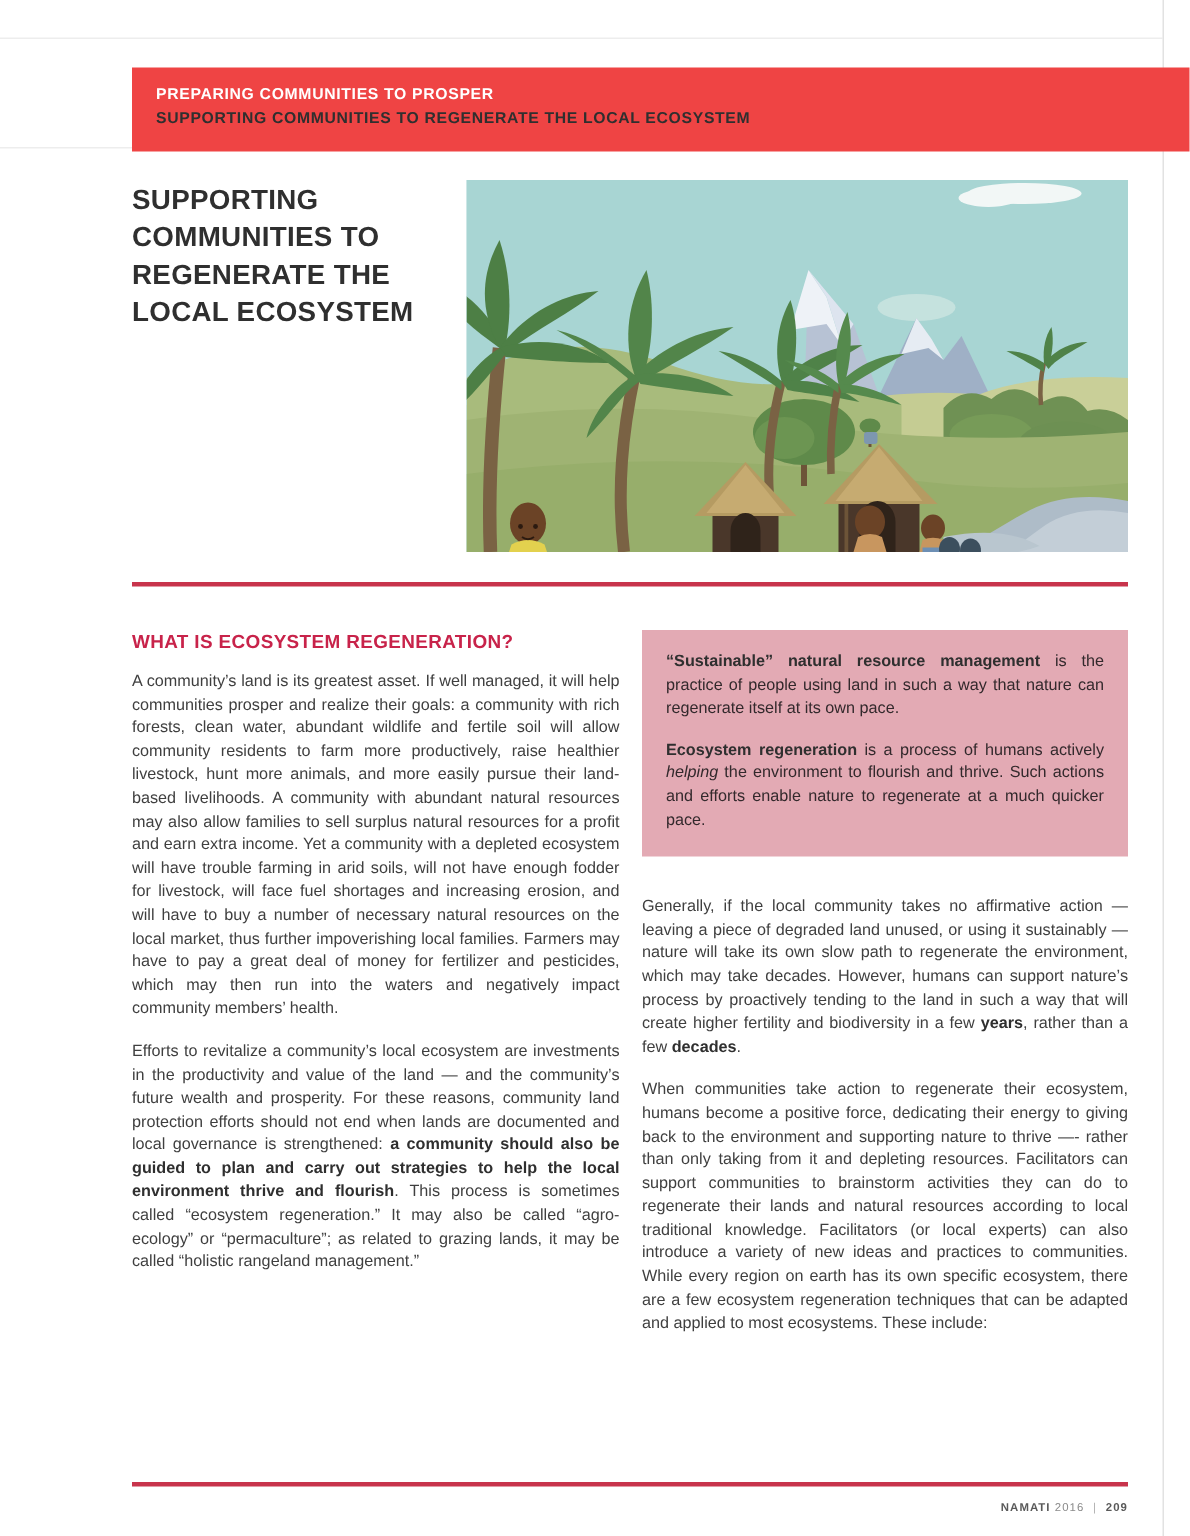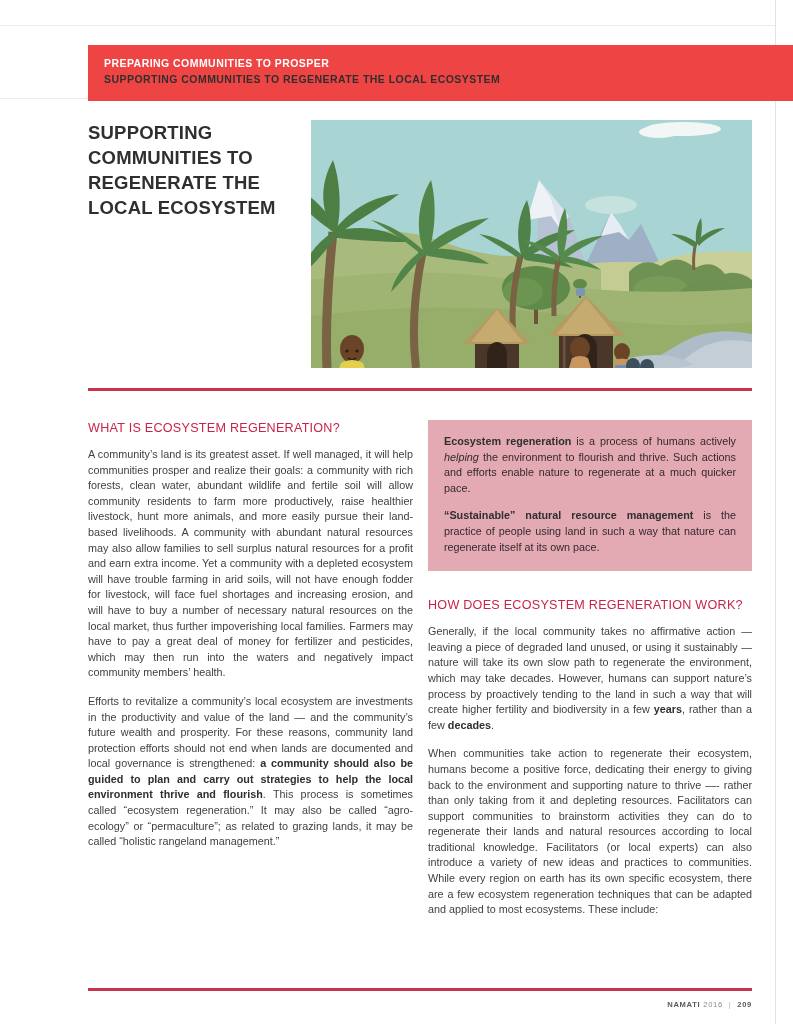--- a/index.html
+++ b/index.html
@@ -115,21 +115,21 @@
   }
   .col-right {
     position: absolute;
     left: 428px;
     top: 420px;
     width: 324px;
   }
   h2.section-head {
     margin: 0 0 11px 0;
     font-size: 12.6px;
-    font-weight: normal;
+    font-weight: bold;
     color: #c8234a;
     letter-spacing: 0.25px;
     line-height: 16px;
   }
   p.body {
     margin: 0 0 13px 0;
     font-size: 10.8px;
     line-height: 15.6px;
     text-align: justify;
     color: #3f3f3f;
@@ -309,25 +309,24 @@
 
   <div class="col-left">
     <h2 class="section-head">WHAT IS ECOSYSTEM REGENERATION?</h2>
     <p class="body">A community’s land is its greatest asset. If well managed, it will help communities prosper and realize their goals: a community with rich forests, clean water, abundant wildlife and fertile soil will allow community residents to farm more productively, raise healthier livestock, hunt more animals, and more easily pursue their land-based livelihoods. A community with abundant natural resources may also allow families to sell surplus natural resources for a profit and earn extra income. Yet a community with a depleted ecosystem will have trouble farming in arid soils, will not have enough fodder for livestock, will face fuel shortages and increasing erosion, and will have to buy a number of necessary natural resources on the local market, thus further impoverishing local families. Farmers may have to pay a great deal of money for fertilizer and pesticides, which may then run into the waters and negatively impact community members’ health.</p>
     <p class="body"><span>Efforts to revitalize a community’s local ecosystem are investments in the productivity and value of the land — and the community’s future wealth and prosperity. For these reasons, community land protection efforts should not end when lands are documented and local governance is strengthened: </span><span class="b">a community should also be guided to plan and carry out strategies to help the local environment thrive and flourish</span><span>. This process is sometimes called “ecosystem regeneration.” It may also be called “agro-ecology” or “permaculture”; as related to grazing lands, it may be called “holistic rangeland management.”</span></p>
   </div>
 
   <div class="col-right">
 
     <div class="callout">
+      <p><span class="b">“Sustainable” natural resource management</span><span> is the practice of people using land in such a way that nature can regenerate itself at its own pace.</span></p>
       <p><span class="b">Ecosystem regeneration</span><span> is a process of humans actively </span><span class="i">helping</span><span> the environment to flourish and thrive. Such actions and efforts enable nature to regenerate at a much quicker pace.</span></p>
-      <p><span class="b">“Sustainable” natural resource management</span><span> is the practice of people using land in such a way that nature can regenerate itself at its own pace.</span></p>
     </div>
 
-    <h2 class="section-head">HOW DOES ECOSYSTEM REGENERATION WORK?</h2>
     <p class="body"><span>Generally, if the local community takes no affirmative action — leaving a piece of degraded land unused, or using it sustainably — nature will take its own slow path to regenerate the environment, which may take decades. However, humans can support nature’s process by proactively tending to the land in such a way that will create higher fertility and biodiversity in a few </span><span class="bi">years</span><span>, rather than a few </span><span class="bi">decades</span><span>.</span></p>
     <p class="body">When communities take action to regenerate their ecosystem, humans become a positive force, dedicating their energy to giving back to the environment and supporting nature to thrive —- rather than only taking from it and depleting resources. Facilitators can support communities to brainstorm activities they can do to regenerate their lands and natural resources according to local traditional knowledge. Facilitators (or local experts) can also introduce a variety of new ideas and practices to communities. While every region on earth has its own specific ecosystem, there are a few ecosystem regeneration techniques that can be adapted and applied to most ecosystems. These include:</p>
   </div>
 
   <div class="rule rule-bottom"></div>
 
   <div class="footer">
     <span class="fb">NAMATI</span>
     <span>2016</span>
     <span class="sep">|</span>

